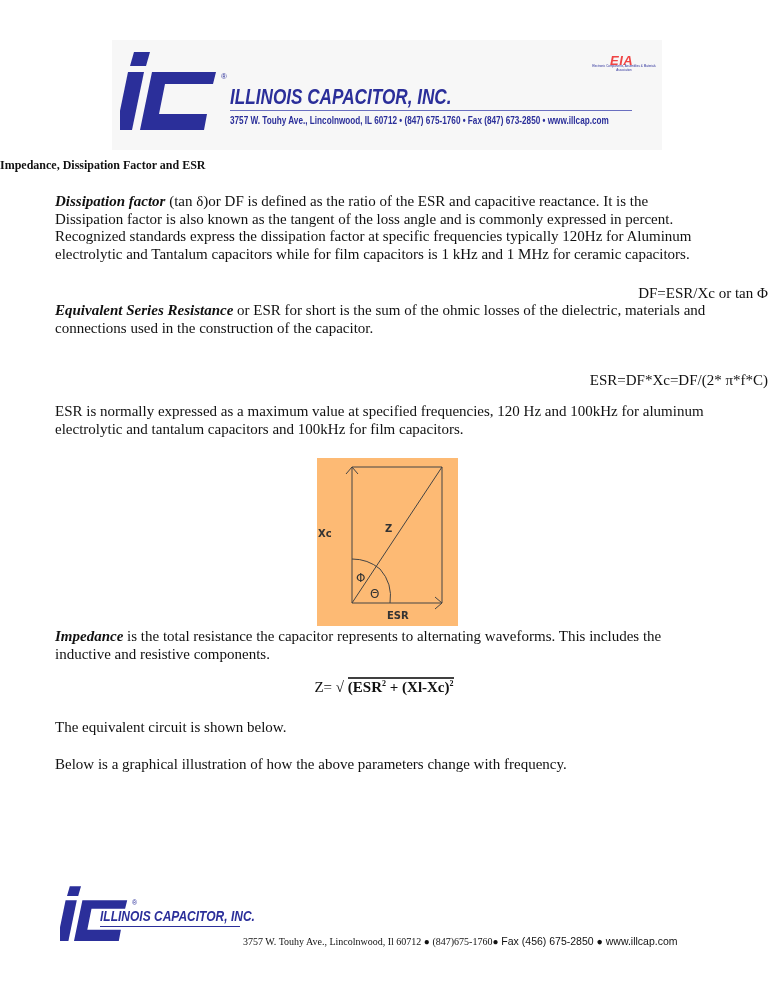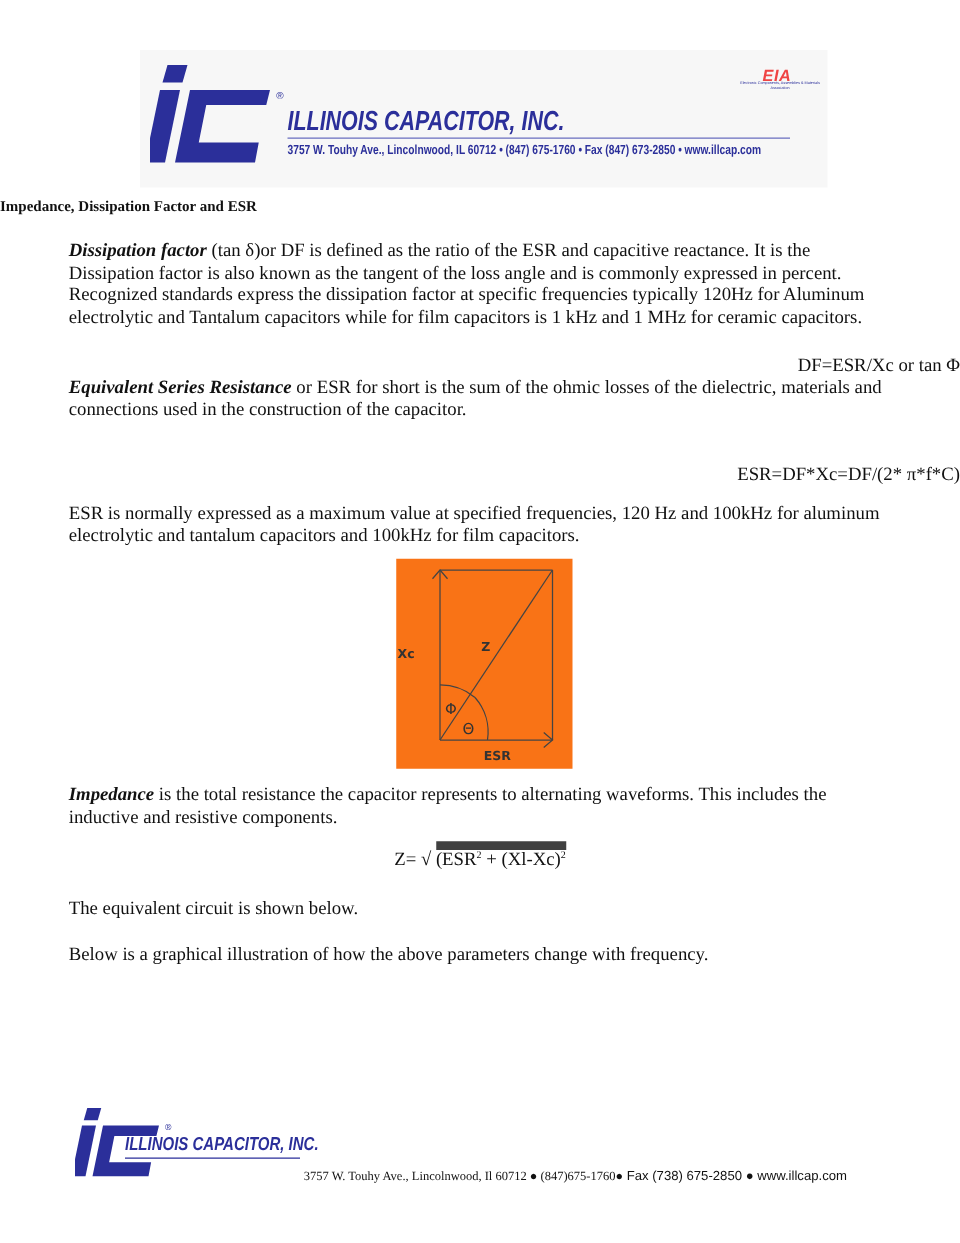--- a/index.html
+++ b/index.html
@@ -23,25 +23,25 @@
 
   
   .title { left: 0; top: 158px; width: 636px; text-align: left; font-weight: bold; font-size: 12px; }
 
   
   .para { left: 55px; width: 660px; font-size: 15px; line-height: 17.5px; }
   .para b, .para .bi { font-weight: bold; font-style: italic; text-align: right; }
   .center-line { left: 0; width: 768px; text-align: right; font-size: 15px; }
 
   
-  .diagram { left: 317px; top: 447px; width: 141px; height: 168px; background: #f97316; }
+  .diagram { left: 317px; top: 458px; width: 141px; height: 168px; background: #fdba74; }
 
   
   .formula { left: 0; width: 768px; text-align: center; font-size: 15px; }
-  .overline { border-top: 7px solid #404040; padding-top: 0px; }
+  .overline { border-top: 2px solid #404040; padding-top: 0px; font-weight: bold; }
   sup { font-size: 8px; vertical-align: 6px; }
 
   
   .footer-logo { left: 60px; top: 885px; width: 180px; height: 60px; }
   .footer-addr { left: 243px; top: 935px; font-size: 10px; white-space: nowrap; color: #111; }
   .footer-addr .sans { font-family: "Liberation Sans", sans-serif; font-size: 10.5px; }
 </style>
 </head>
 <body>
 
@@ -125,14 +125,14 @@
       <polygon points="32,20 96,20 93,32 45,32 39,62 87,62 84,78 20,78"></polygon>
     </g>
     <polygon points="46,36 90,36 86,58 42,58" fill="#ffffff"></polygon>
   </svg>
   <span class="abs" style="left:72px;top:14px;font-family:'Liberation Sans',sans-serif;font-size:7px;color:#2b2f9a;">®</span>
   <div class="abs" style="left:40px;top:22px;font-family:'Liberation Sans',sans-serif;font-weight:bold;font-style:italic;font-size:15px;color:#2b2f9a;white-space:nowrap;transform:scaleX(0.8);transform-origin:left top;">ILLINOIS CAPACITOR, INC.</div>
   <div class="abs" style="left:40px;top:41px;width:140px;height:1px;background:#2b2f9a;"></div>
 </div>
 
 <div class="abs footer-addr">
-  <span>3757 W. Touhy Ave., Lincolnwood, Il 60712 ● (847)675-1760●</span><span class="sans"> Fax (738) 675-2850 ● www.illcap.com</span>
+  <span>3757 W. Touhy Ave., Lincolnwood, Il 60712 ● (847)675-1760●</span><span class="sans"> Fax (456) 675-2850 ● www.illcap.com</span>
 </div>
 
 </body></html>

